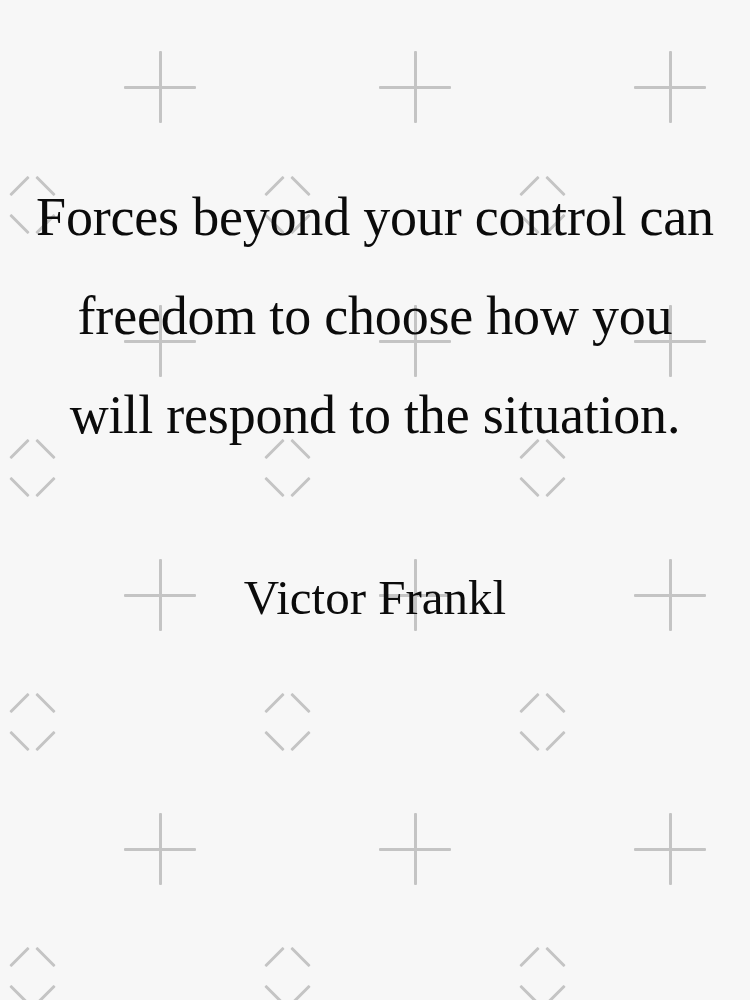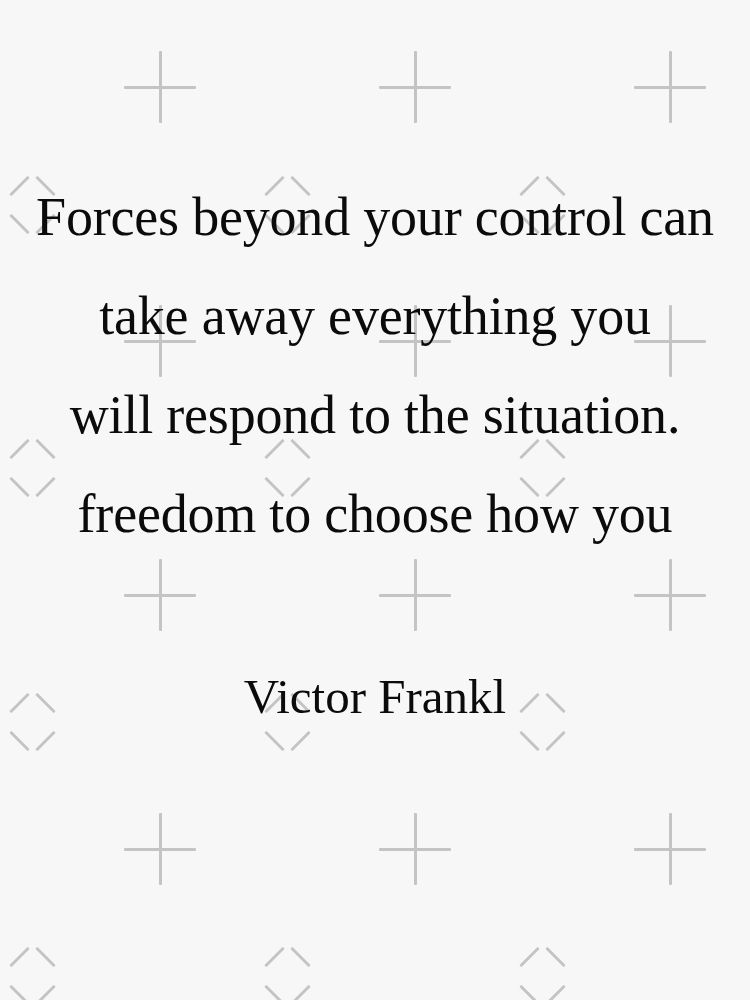--- a/index.html
+++ b/index.html
@@ -243,21 +243,20 @@
       <div class="wm-plus" style="left: 670px; top: 849px;">
         <i class="v" style="background: rgb(196, 196, 196);"></i>
         <i class="h" style="background: rgb(196, 196, 196);"></i>
       </div>
     </div>
 
   <div id="content">
 
     <div id="quote-block" style="color: rgb(11, 11, 11);">
       <span class="quote-line">Forces beyond your control can</span>
-      <span class="quote-line">take away everything you</span>
+      <span class="quote-line">freedom to choose how you</span>
       <span class="quote-line">will respond to the situation.</span>
-      <span class="quote-line">freedom to choose how you</span>
     </div>
 
     <div id="attribution" style="color: rgb(11, 11, 11);">Victor Frankl</div>
 
   </div>
 </div>
 
 </body></html>

